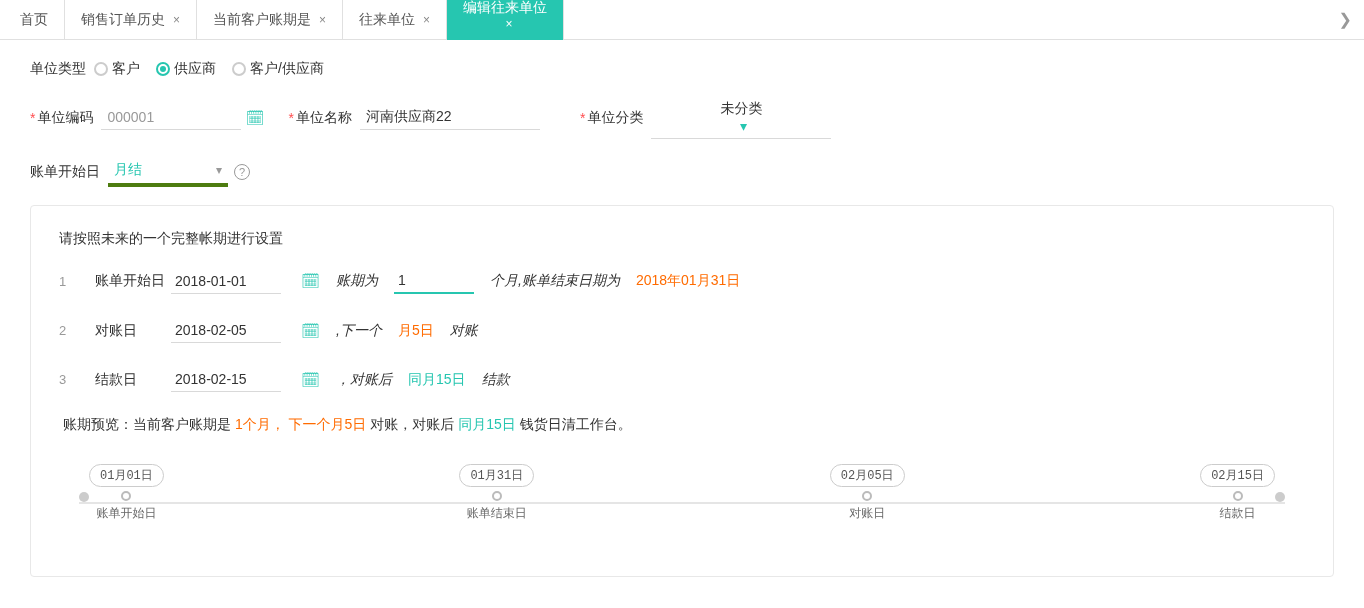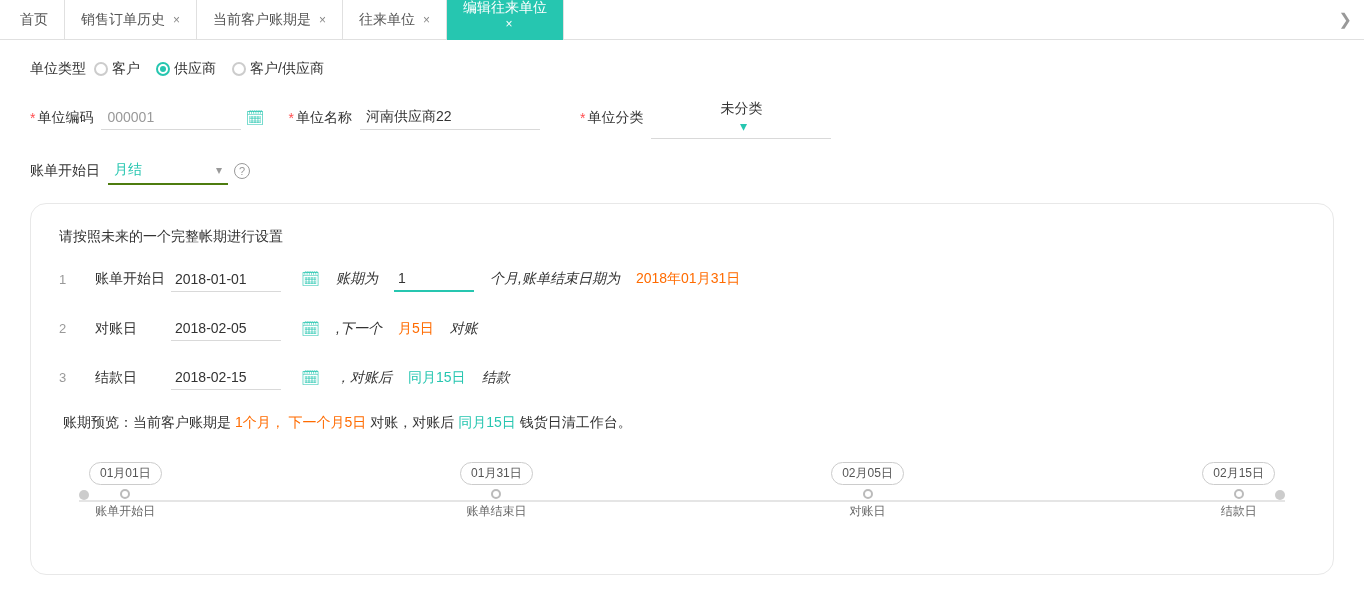--- a/index.html
+++ b/index.html
@@ -99,21 +99,21 @@
       outline: none;
       color: #333;
       background: transparent;
     }
     .input-field.unit-code { width: 140px; color: #999; }
     .input-field.unit-name { width: 180px; }
 
     
     .select-wrap {
       display: flex; align-items: center;
-      border-bottom: 2px solid #4d7c0f;
+      border-bottom: 4px solid #4d7c0f;
       padding: 4px 6px;
       min-width: 120px;
       cursor: pointer;
     }
     .select-wrap .select-val { flex: 1; color: #26c6b0; }
     .select-wrap .chevron { color: #999; font-size: 12px; margin-left: 4px; }
 
     
     .category-wrap {
       display: flex; align-items: center;
@@ -144,21 +144,21 @@
       justify-content: center;
       font-size: 11px;
       color: #999;
       margin-left: 6px;
       cursor: pointer;
     }
 
     
     .panel {
       border: 1px solid #e8e8e8;
-      border-radius: 16px;
+      border-radius: 4px;
       padding: 24px 28px;
       margin-top: 4px;
     }
     .panel-title {
       font-size: 14px;
       color: #333;
       margin-bottom: 20px;
     }
 
     
@@ -217,20 +217,21 @@
       height: 1px;
       background: #ccc;
       transform: translateY(-50%);
       z-index: 0;
     }
     .timeline-node {
       display: flex;
       flex-direction: column;
       align-items: center;
       z-index: 1;
+      font-family: Liberation Mono, monospace;
     }
     .timeline-date-badge {
       background: #fff;
       border: 1px solid #ccc;
       border-radius: 12px;
       padding: 2px 10px;
       font-size: 12px;
       color: #555;
       white-space: nowrap;
       margin-bottom: 4px;

